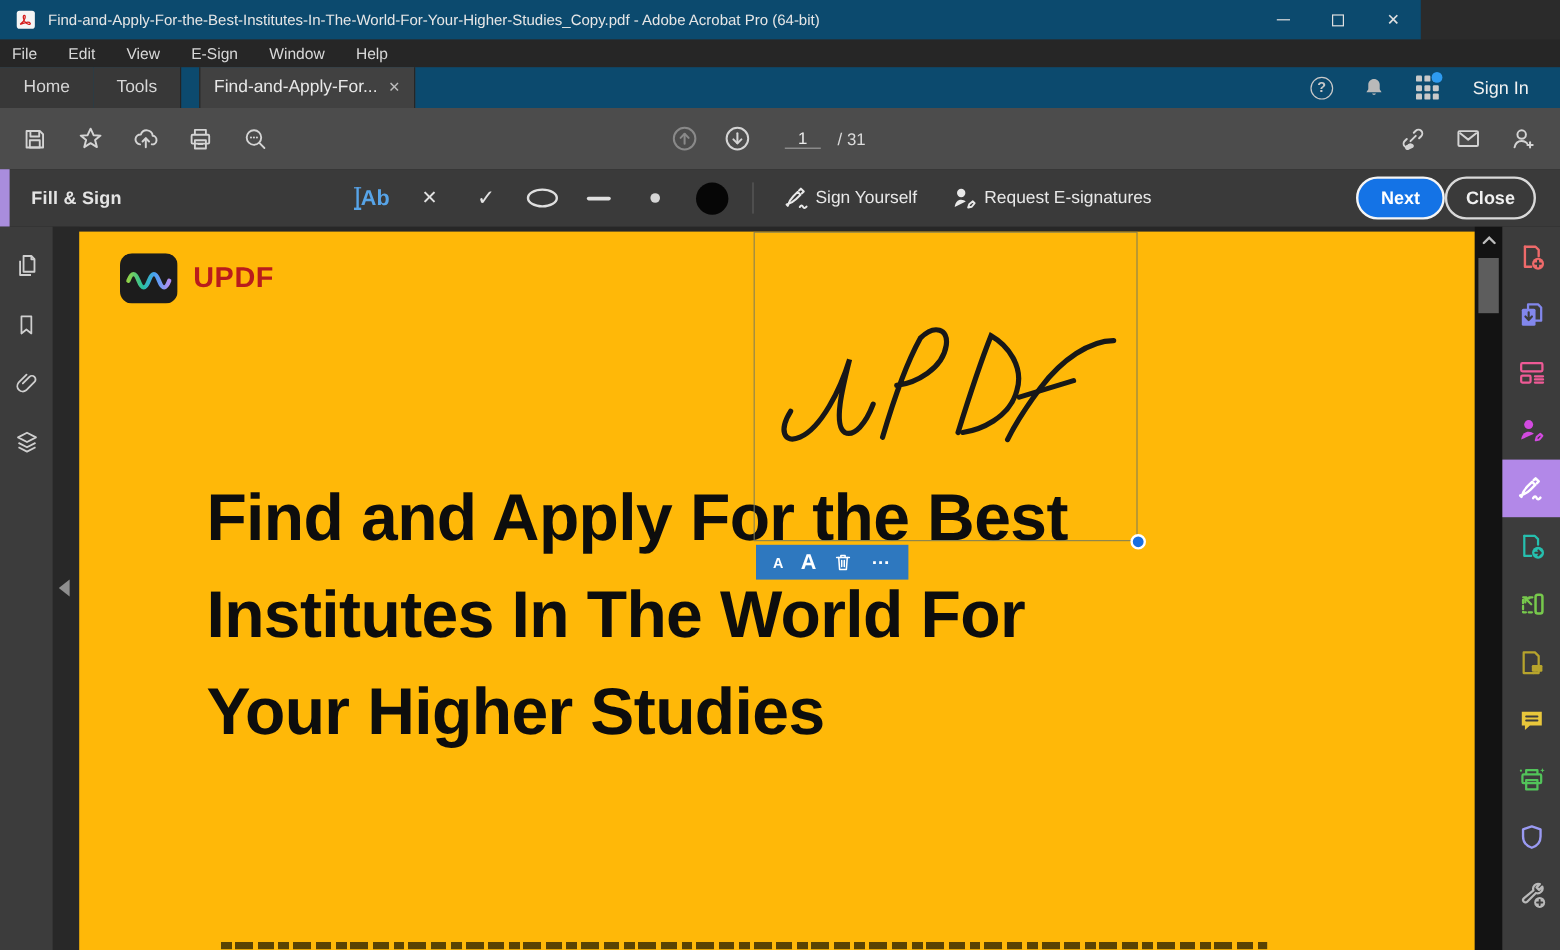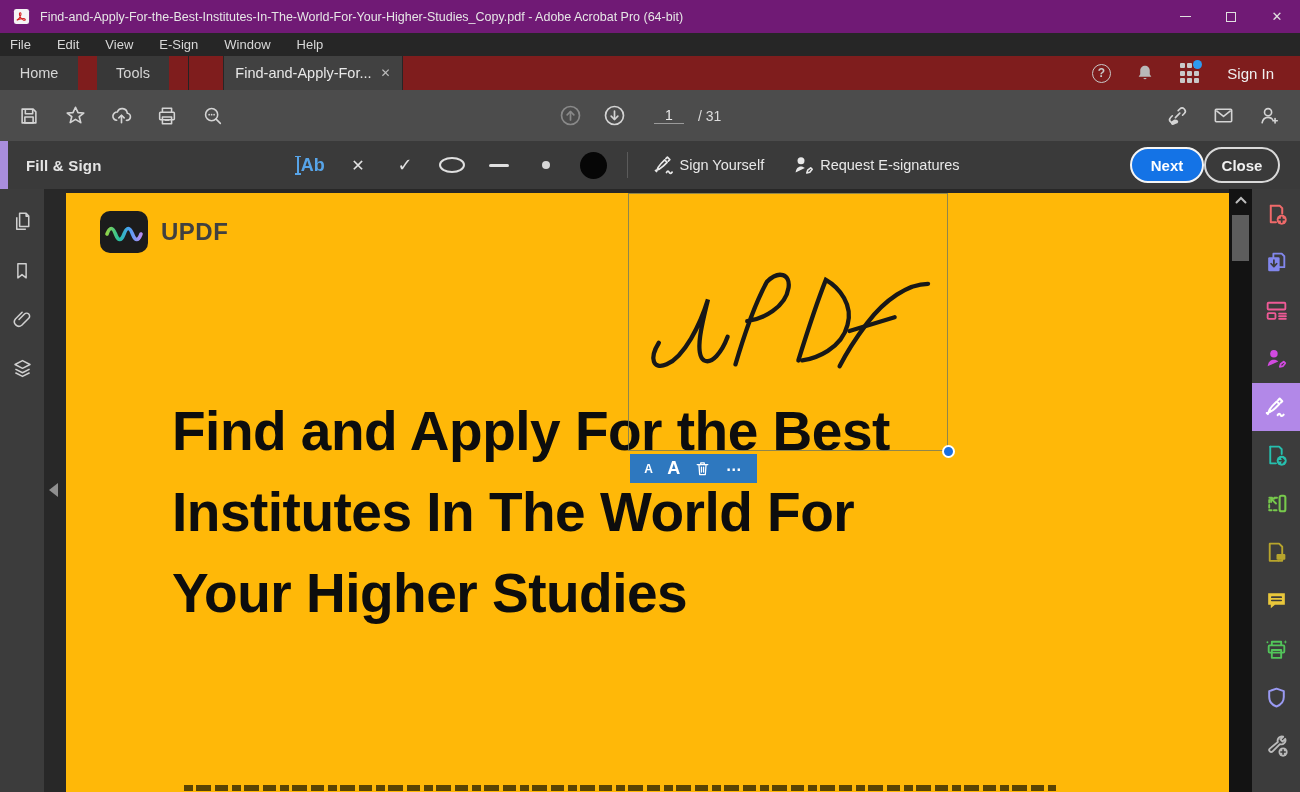--- a/index.html
+++ b/index.html
@@ -1,37 +1,37 @@
 <!DOCTYPE html>
 <html><head>
 <meta charset="utf-8">
 <style>
   * { margin:0; padding:0; box-sizing:border-box; }
   html,body { width:1300px; height:792px; overflow:hidden; background:#2b2b2b;
     font-family:"Liberation Sans", sans-serif; -webkit-font-smoothing:antialiased; }
   svg { display:block; }
 
   
-  .titlebar { position:absolute; left:0; top:0; width:1300px; height:33px; background:#701a75;
+  .titlebar { position:absolute; left:0; top:0; width:1184px; height:33px; background:#0c4a6e;
     display:flex; align-items:center; color:#e6e6e6; font-size:12.5px; }
   .app-icon { width:17px; height:17px; margin:0 10px 0 13px; }
   .win-controls { margin-left:auto; display:flex; height:100%; }
   .win-btn { width:46px; height:100%; display:flex; align-items:center; justify-content:center; color:#e0e0e0; font-size:13px; }
   .min-glyph { width:11px; height:1.5px; background:#e0e0e0; display:block; }
   .max-glyph { width:10px; height:10px; border:1.2px solid #e0e0e0; display:block; }
 
   
   .menubar { position:absolute; left:0; top:33px; width:1300px; height:23px; background:#262626;
     display:flex; align-items:center; color:#d8d8d8; font-size:13px; }
   .menu-item { padding:0 13px; height:100%; display:flex; align-items:center; }
   .menu-item:first-child { padding-left:10px; }
 
   
-  .tabrow { position:absolute; left:0; top:56px; width:1300px; height:34px; background:#7f1d1d;
-    display:flex; align-items:stretch; color:#d6d6d6; font-size:14.5px;gap:19px; }
+  .tabrow { position:absolute; left:0; top:56px; width:1300px; height:34px; background:#0c4a6e;
+    display:flex; align-items:stretch; color:#d6d6d6; font-size:14.5px; }
   .tab-fixed { width:78px; display:flex; align-items:center; justify-content:center; background:#383838; }
   .tab-divider { width:1px; background:#242424; }
   .doc-tab { width:180px; margin-left:15px; background:#414141; display:flex; align-items:center;
     justify-content:center; gap:9px; border-left:1px solid #262626; border-right:1px solid #262626; color:#e8e8e8; }
   .doc-tab .tab-close { color:#bdbdbd; font-size:12px; }
   .tabrow-right { margin-left:auto; display:flex; align-items:center; gap:0; padding-right:14px; }
   .hdr-icon { width:44px; display:flex; align-items:center; justify-content:center; color:#c9c9c9; }
   .help-circle { width:19px; height:19px; border:1.6px solid #c9c9c9; border-radius:50%;
     display:flex; align-items:center; justify-content:center; font-size:12px; font-weight:700; color:#c9c9c9; }
   .grid-wrap { position:relative; width:22px; height:22px; display:grid; grid-template-columns:repeat(3,5px);
@@ -82,21 +82,21 @@
     display:flex; flex-direction:column; align-items:center; color:#cfcfcf; }
   .lr-icon { margin-top:0; height:49px; display:flex; align-items:center; justify-content:center; width:100%; }
   .lr-icon:first-child { margin-top:8px; }
   .gutter { position:absolute; left:44px; top:0; width:22px; height:603px; background:#282828; }
   .gutter-arrow { position:absolute; left:5px; top:294px; width:0; height:0;
     border-top:7px solid transparent; border-bottom:7px solid transparent; border-right:9px solid #8f8f8f; }
 
   .pdfpage { position:absolute; left:66px; top:4px; width:1163px; height:599px; background:#ffb808; overflow:hidden; }
   .updf-logo { position:absolute; left:34px; top:18px; display:flex; align-items:center; gap:13px; }
   .logo-mark { width:48px; height:42px; }
-  .logo-text { font-size:24px; font-weight:800; color:#404040; letter-spacing:.5px; }
+  .logo-text { font-size:24px; font-weight:800; color:#b91c1c; letter-spacing:.5px; }
   .doc-title { position:absolute; left:106px; top:198px; font-size:55px; line-height:81px; font-weight:800;
     color:#0d0d0d; letter-spacing:-.5px; }
   .doc-subtitle { position:absolute; left:111px; top:479px; font-size:31px; line-height:43px; font-weight:400; color:#141414; }
   .bottom-strip { position:absolute; left:118px; bottom:1px; width:872px; height:6px; opacity:.85;
     background:repeating-linear-gradient(90deg,#3d2f02 0 9px,transparent 9px 12px,#3d2f02 12px 27px,transparent 27px 31px,#3d2f02 31px 44px,transparent 44px 48px); }
 
   .sel-box { position:absolute; left:562px; top:0; width:320px; height:258px; border:1px solid rgba(125,125,88,.85); }
   .sig-svg { position:absolute; left:14px; top:78px; }
   .sel-handle { position:absolute; left:313px; top:251px; width:13px; height:13px; border-radius:50%;
     background:#1a6fe0; border:2.5px solid #ffffff; }

